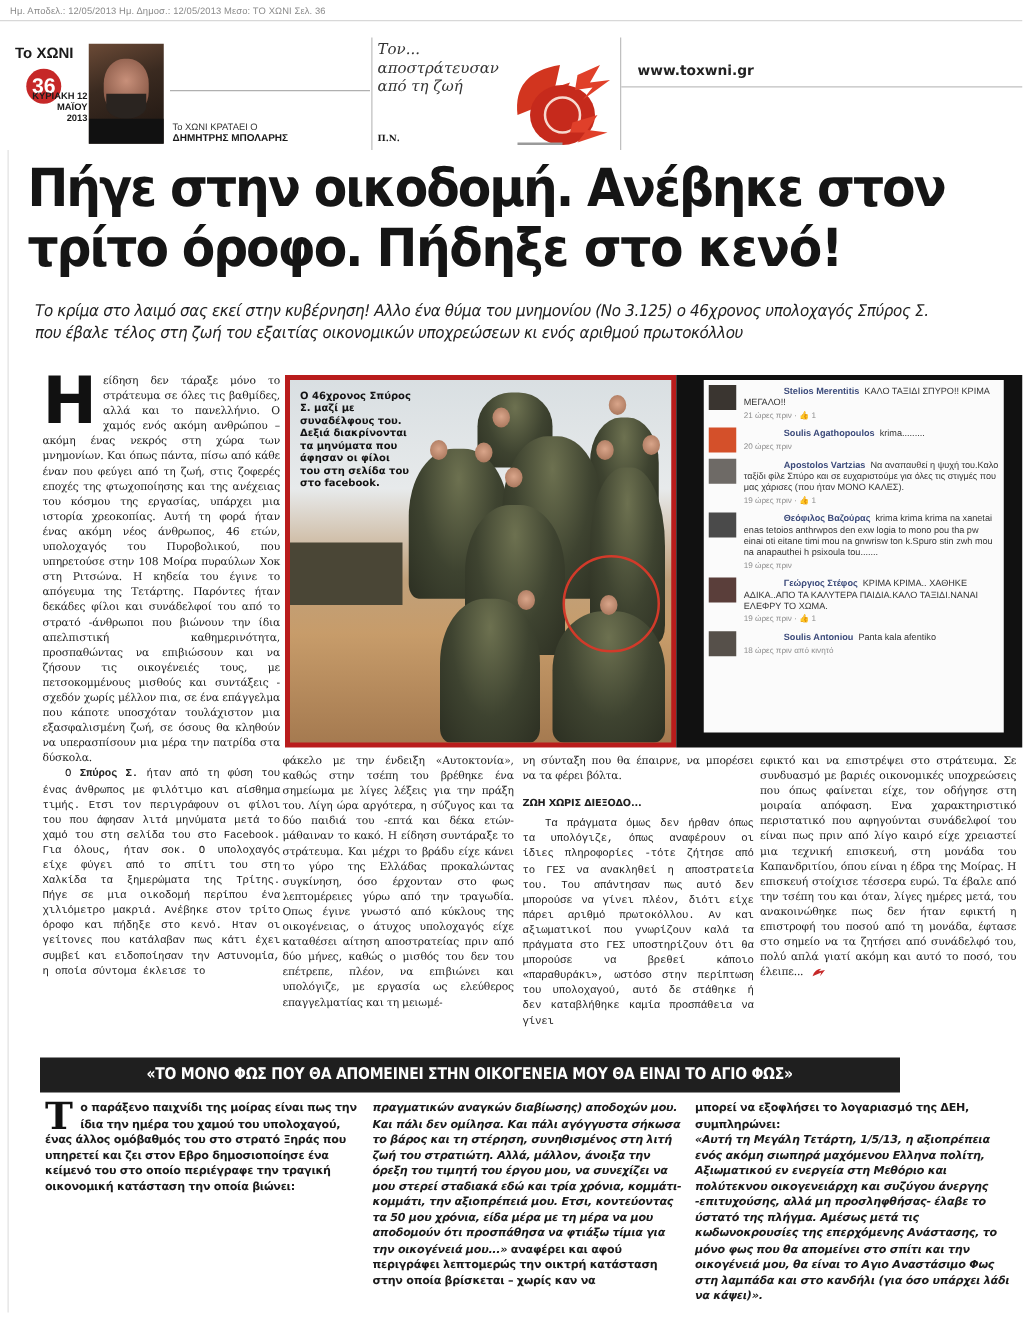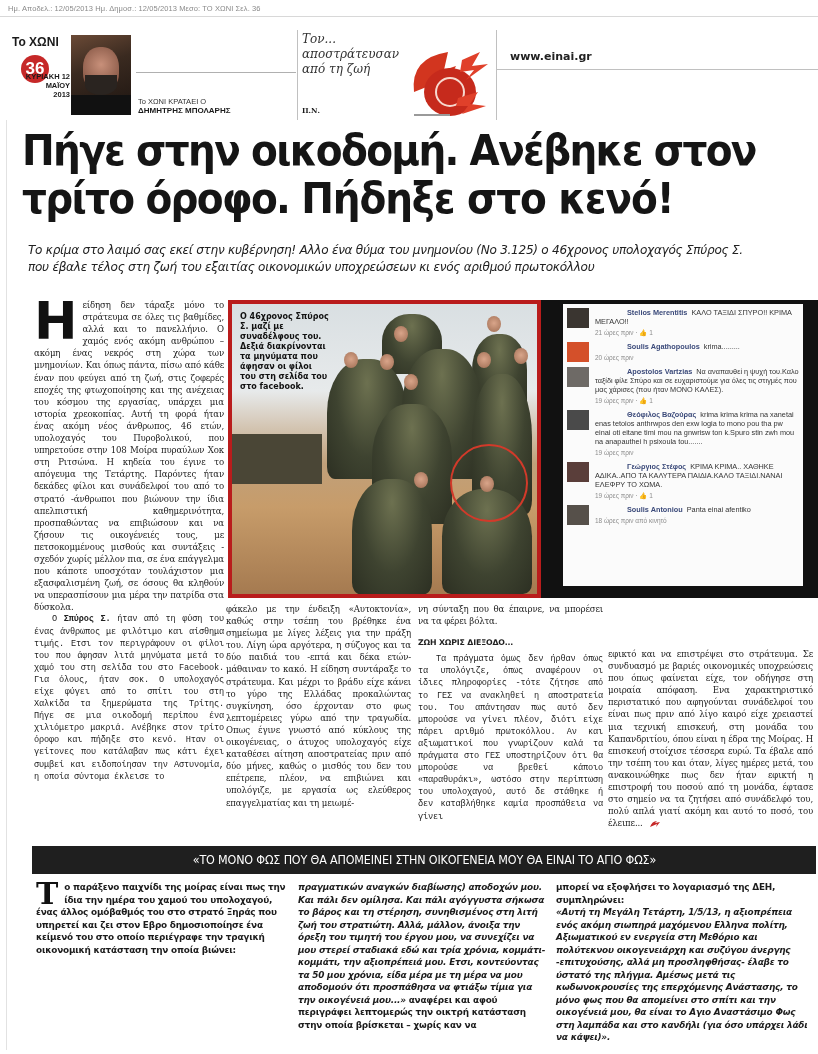--- a/index.html
+++ b/index.html
@@ -33,21 +33,21 @@
   .headline { position: absolute; left: 22px; top: 127px; width: 790px; font-family: "DejaVu Sans", sans-serif; font-size: 42px; line-height: 48px; letter-spacing: -1.8px; color: #151515; transform: scaleX(0.93); transform-origin: left top; }
   .headline b { font-weight: bold; letter-spacing: -1.2px; }
   .subhead { position: absolute; left: 28px; top: 241px; width: 790px; font-family: "DejaVu Sans", sans-serif; font-style: italic; font-size: 13px; line-height: 17px; color: #222; transform: scaleX(0.93); transform-origin: left top; letter-spacing: -0.3px; }
 
   
   .body-text { font-family: "DejaVu Serif", serif; font-size: 8.6px; line-height: 12.1px; color: #222; text-align: justify; letter-spacing: -0.15px; }
   .col1 { position: absolute; left: 34px; top: 299px; width: 190px; }
   .dropcap { float: left; font-family: "DejaVu Sans", sans-serif; font-weight: bold; font-size: 52px; line-height: 44px; margin: 0 5px 0 0; color: #111; }
   .col2 { position: absolute; left: 226px; top: 603px; width: 185px; }
   .col3 { position: absolute; left: 418px; top: 603px; width: 185px; }
-  .col4 { position: absolute; left: 608px; top: 603px; width: 205px; margin-top: 45px; }
+  .col4 { position: absolute; left: 608px; top: 603px; width: 205px; }
   .subsection { font-family: "DejaVu Sans", sans-serif; font-weight: bold; font-size: 7.8px; margin: 10px 0 4px 0; }
   .indent { text-indent: 18px; font-family: Liberation Mono, monospace; }
   .end-mark { display: inline-block; width: 12px; height: 8px; vertical-align: middle; margin-left: 4px; }
 
   
   .photo { position: absolute; left: 228px; top: 300px; width: 313px; height: 298px; background: #b91c1c; overflow: hidden; }
   .photo-inner { position: absolute; left: 4px; top: 4px; width: 305px; height: 290px; overflow: hidden; background: linear-gradient(180deg, #d9dfe2 0%, #e7eaeb 30%, #c0a07a 55%, #c79c6a 70%, #a57a50 100%); }
   .soldier { position: absolute; border-radius: 45% 45% 10% 10%; background: radial-gradient(ellipse at 50% 20%, #6d7150 0%, #3e4330 55%, #2c2f22 100%); }
   .head { position: absolute; width: 14px; height: 16px; border-radius: 50%; background: radial-gradient(circle at 50% 45%, #d9a58a, #9e6c52); }
   .red-circle { position: absolute; left: 218px; top: 140px; width: 78px; height: 78px; border: 2px solid #d23a2a; border-radius: 50%; }
@@ -57,21 +57,21 @@
   .fb-panel { position: absolute; left: 541px; top: 300px; width: 277px; height: 298px; background: #111; }
   .fb-inner { position: absolute; left: 22px; top: 4px; width: 240px; height: 282px; background: #fbfbfb; padding: 4px 4px 0 4px; }
   .fb-comment { display: flex; margin-bottom: 5px; }
   .fb-avatar { flex: 0 0 22px; width: 22px; height: 20px; margin-right: 6px; background: #555; }
   .fb-body { flex: 1; font-family: "Liberation Sans", sans-serif; font-size: 7.3px; line-height: 9px; color: #333; }
   .fb-name { font-weight: bold; color: #3b4a7a; margin-right: 2px; padding-left: 32px; }
   .fb-time { font-size: 6.5px; color: #8c8c8c; margin-top: 2px; }
   .fb-like { color: #6272a4; }
 
   
-  .quote-banner { position: absolute; left: 32px; top: 846px; width: 784px; height: 28px; background: #1f1f1f; color: #fff; font-family: "DejaVu Sans", sans-serif; font-weight: normal; font-size: 13px; line-height: 28px; text-align: center; letter-spacing: -0.2px; }
+  .quote-banner { position: absolute; left: 32px; top: 846px; width: 688px; height: 28px; background: #1f1f1f; color: #fff; font-family: "DejaVu Sans", sans-serif; font-weight: bold; font-size: 13px; line-height: 28px; text-align: center; letter-spacing: -0.2px; }
   .quote-banner span { display: inline-block; transform: scaleX(0.86); transform-origin: center; white-space: nowrap; }
 
   
   .bold-text { font-family: "DejaVu Sans", sans-serif; font-weight: bold; font-size: 8.9px; line-height: 12.5px; color: #1c1c1c; letter-spacing: -0.2px; }
   .bold-text i { font-style: italic; }
   .b1 { position: absolute; left: 36px; top: 881px; width: 250px; }
   .b2 { position: absolute; left: 298px; top: 881px; width: 248px; }
   .b3 { position: absolute; left: 556px; top: 881px; width: 258px; }
   .dropcap-t { float: left; font-family: "DejaVu Serif", serif; font-weight: bold; font-size: 30px; line-height: 24px; margin: 1px 6px 0 0; color: #111; }
 
@@ -109,21 +109,21 @@
 <div class="column-initials">Π.Ν.</div>
 <svg class="logo-art" viewBox="0 0 92 80">
   <path d="M14 52 Q10 18 48 12 L44 30 L56 26 L40 58 L46 40 L34 44 Z" fill="#d2351f"></path>
   <ellipse cx="50" cy="52" rx="26" ry="24" fill="#c62a1c"></ellipse>
   <ellipse cx="50" cy="52" rx="14" ry="14" fill="none" stroke="#f7d9cf" stroke-width="2"></ellipse>
   <path d="M62 20 L80 12 L72 26 L88 24 L66 40 L74 30 L60 32 Z" fill="#e0402a"></path>
   <path d="M58 58 L78 52 L70 64 L86 66 L62 74 L68 66 L56 66 Z" fill="#e0402a"></path>
   <rect x="14" y="74" width="36" height="2" fill="#9a9a9a"></rect>
 </svg>
 <div class="col-divider-2"></div>
-<div class="website">www.einai.gr</div>
+<div class="website">www.toxwni.gr</div>
 <div class="website-rule"></div>
 
 <h1 class="headline"><span>Πήγε στην οικοδομή. Ανέβηκε στον τρίτο όροφο. </span><b>Πήδηξε στο κενό!</b></h1>
 <div class="subhead">Το κρίμα στο λαιμό σας εκεί στην κυβέρνηση! Αλλο ένα θύμα του μνημονίου (Νο 3.125) ο 46χρονος υπολοχαγός Σπύρος Σ. που έβαλε τέλος στη ζωή του εξαιτίας οικονομικών υποχρεώσεων κι ενός αριθμού πρωτοκόλλου</div>
 
 <div class="col1 body-text">
   <span class="dropcap">Η</span>
   <span>είδηση δεν τάραξε μόνο το στράτευμα σε όλες τις βαθμίδες, αλλά και το πανελλήνιο. Ο χαμός ενός ακόμη ανθρώπου – ακόμη ένας νεκρός στη χώρα των μνημονίων. Και όπως πάντα, πίσω από κάθε έναν που φεύγει από τη ζωή, στις ζοφερές εποχές της φτωχοποίησης και της ανέχειας του κόσμου της εργασίας, υπάρχει μια ιστορία χρεοκοπίας. Αυτή τη φορά ήταν ένας ακόμη νέος άνθρωπος, 46 ετών, υπολοχαγός του Πυροβολικού, που υπηρετούσε στην 108 Μοίρα πυραύλων Χοκ στη Ριτσώνα. Η κηδεία του έγινε το απόγευμα της Τετάρτης. Παρόντες ήταν δεκάδες φίλοι και συνάδελφοί του από το στρατό -άνθρωποι που βιώνουν την ίδια απελπιστική καθημερινότητα, προσπαθώντας να επιβιώσουν και να ζήσουν τις οικογένειές τους, με πετσοκομμένους μισθούς και συντάξεις - σχεδόν χωρίς μέλλον πια, σε ένα επάγγελμα που κάποτε υποσχόταν τουλάχιστον μια εξασφαλισμένη ζωή, σε όσους θα κληθούν να υπερασπίσουν μια μέρα την πατρίδα στα δύσκολα.</span>
   <p class="indent"><span>Ο </span><b>Σπύρος Σ.</b><span> ήταν από τη φύση του ένας άνθρωπος με φιλότιμο και αίσθημα τιμής. Ετσι τον περιγράφουν οι φίλοι του που άφησαν λιτά μηνύματα μετά το χαμό του στη σελίδα του στο Facebook. Για όλους, ήταν σοκ. Ο υπολοχαγός είχε φύγει από το σπίτι του στη Χαλκίδα τα ξημερώματα της Τρίτης. Πήγε σε μια οικοδομή περίπου ένα χιλιόμετρο μακριά. Ανέβηκε στον τρίτο όροφο και πήδηξε στο κενό. Ηταν οι γείτονες που κατάλαβαν πως κάτι έχει συμβεί και ειδοποίησαν την Αστυνομία, η οποία σύντομα έκλεισε το</span></p>
 </div>
@@ -192,21 +192,21 @@
       <div class="fb-body">
         <span class="fb-name">Γεώργιος Στέφος</span>
         <span>ΚΡΙΜΑ ΚΡΙΜΑ.. ΧΑΘΗΚΕ ΑΔΙΚΑ..ΑΠΟ ΤΑ ΚΑΛΥΤΕΡΑ ΠΑΙΔΙΑ.ΚΑΛΟ ΤΑΞΙΔΙ.ΝΑΝΑΙ ΕΛΕΦΡΥ ΤΟ ΧΩΜΑ.</span>
         <div class="fb-time"><span>19 ώρες πριν</span> · <span class="fb-like">👍</span> <span>1</span></div>
       </div>
     </div>
     <div class="fb-comment">
       <div class="fb-avatar" style="background:#56504a"></div>
       <div class="fb-body">
         <span class="fb-name">Soulis Antoniou</span>
-        <span>Panta einai afentiko</span>
+        <span>Panta kala afentiko</span>
         <div class="fb-time"><span>18 ώρες πριν από κινητό</span></div>
       </div>
     </div>
   </div>
 </div>
 
 <div class="col2 body-text">φάκελο με την ένδειξη «Αυτοκτονία», καθώς στην τσέπη του βρέθηκε ένα σημείωμα με λίγες λέξεις για την πράξη του. Λίγη ώρα αργότερα, η σύζυγος και τα δύο παιδιά του -επτά και δέκα ετών- μάθαιναν το κακό. Η είδηση συντάραξε το στράτευμα. Και μέχρι το βράδυ είχε κάνει το γύρο της Ελλάδας προκαλώντας συγκίνηση, όσο έρχονταν στο φως λεπτομέρειες γύρω από την τραγωδία. Οπως έγινε γνωστό από κύκλους της οικογένειας, ο άτυχος υπολοχαγός είχε καταθέσει αίτηση αποστρατείας πριν από δύο μήνες, καθώς ο μισθός του δεν του επέτρεπε, πλέον, να επιβιώνει και υπολόγιζε, με εργασία ως ελεύθερος επαγγελματίας και τη μειωμέ-</div>
 <div class="col3 body-text">
   <p>νη σύνταξη που θα έπαιρνε, να μπορέσει να τα φέρει βόλτα.</p>
   <div class="subsection">ΖΩΗ ΧΩΡΙΣ ΔΙΕΞΟΔΟ...</div>

